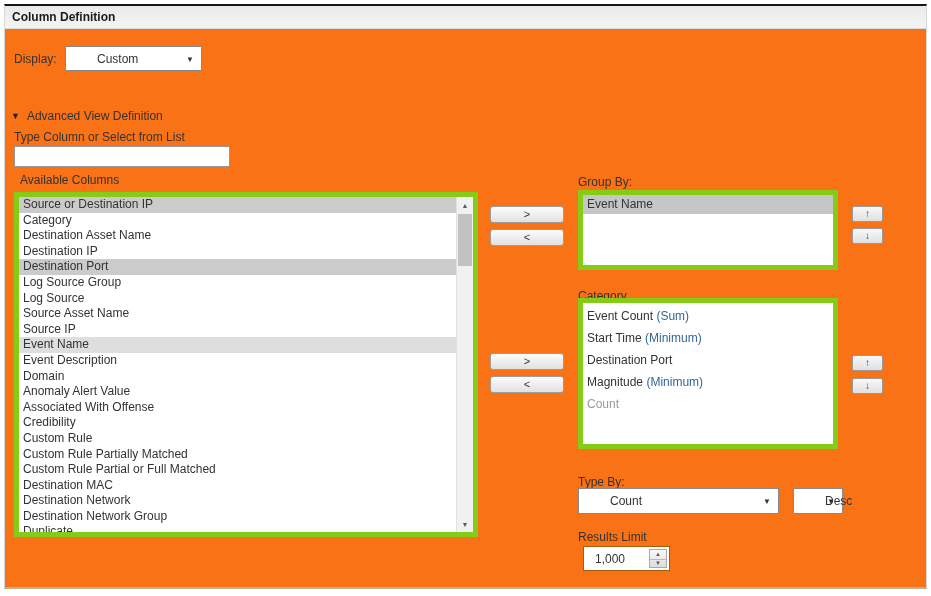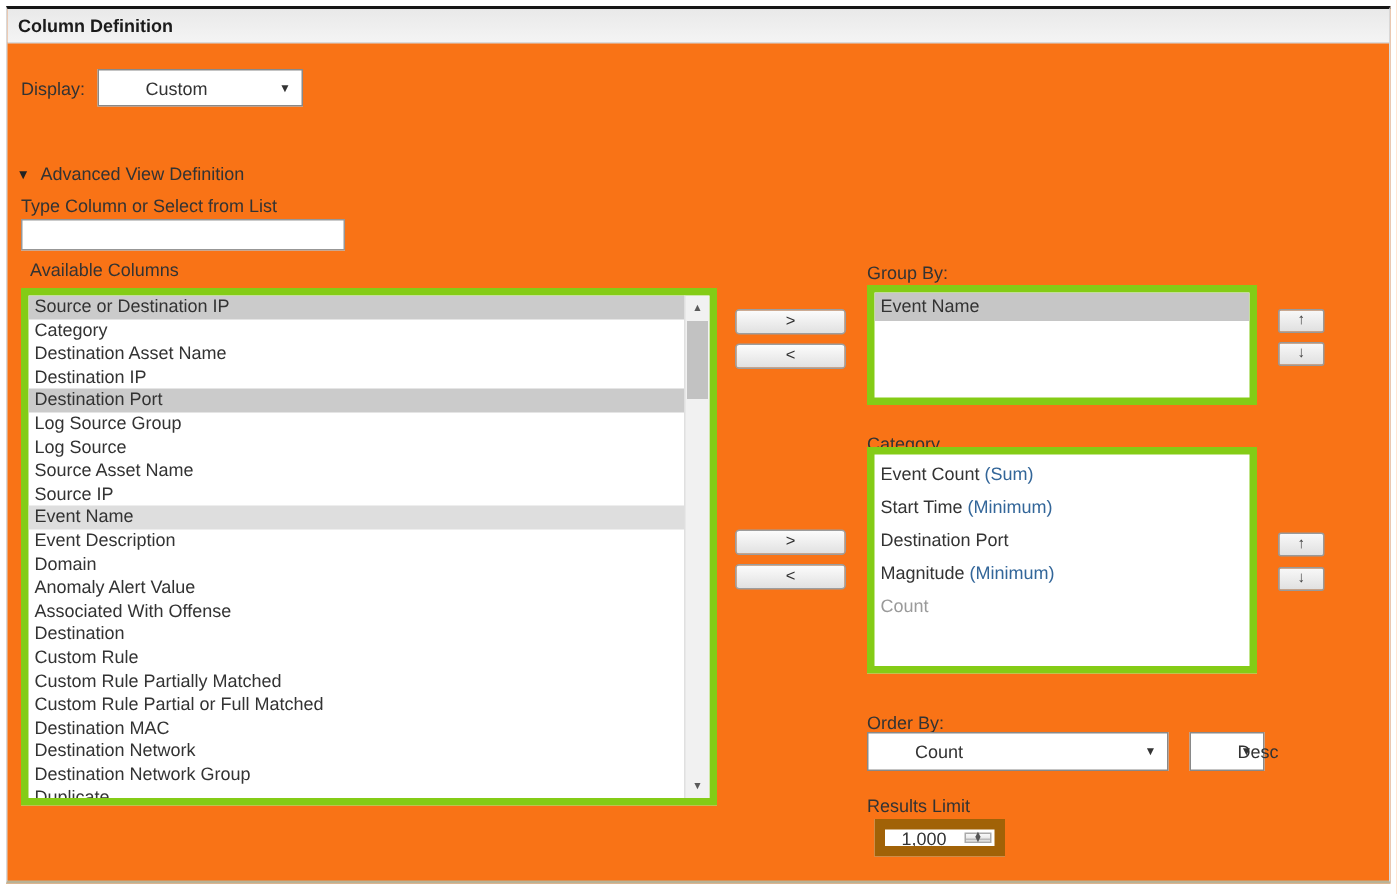--- a/index.html
+++ b/index.html
@@ -49,21 +49,21 @@
 
   .grouplist { left:573px; top:161px; width:260px; height:80px; }
   .grouplist .li { font-size:12px; color:#333; padding:2px 4px; line-height:15px; cursor:default; }
   .grouplist .li.sel { background:#c6c6c6; }
 
   .colslist { left:573px; top:269px; width:260px; height:151px; }
   .crow { font-size:12px; color:#333; padding:6px 4px 2px 4px; line-height:14px; cursor:default; }
   .crow .agg { color:#336699; }
   .crow.disabled, .crow.disabled .agg { color:#9a9a9a; }
 
-  .spinner { position:absolute; left:578px; top:517px; width:87px; height:25px; border:7px solid #a16207; background:#fff; }
+  .spinner { position:absolute; left:578px; top:517px; width:87px; height:25px; border:1px solid #a16207; background:#fff; }
   .spin-text { position:absolute; left:0; top:0; width:60px; height:100%; border:none; outline:none;
                font-size:12px; color:#333; padding-left:11px; font-family:"Liberation Sans", sans-serif; background:transparent; }
   .spin-col { position:absolute; right:2px; top:2px; bottom:2px; width:18px; border:1px solid #aaa;
               background:linear-gradient(180deg,#f9f9f9,#dcdcdc); }
   .spin-half { position:absolute; left:0; width:100%; height:50%; display:flex; align-items:center; justify-content:center;
                font-size:6px; color:#555; cursor:pointer; }
   .spin-up { top:0; } .spin-down { bottom:0; border-top:1px solid #bbb; }
 </style>
 </head>
 <body>
@@ -102,21 +102,21 @@
           <div class="li sel">Destination Port</div>
           <div class="li">Log Source Group</div>
           <div class="li">Log Source</div>
           <div class="li">Source Asset Name</div>
           <div class="li">Source IP</div>
           <div class="li sel2">Event Name</div>
           <div class="li">Event Description</div>
           <div class="li">Domain</div>
           <div class="li">Anomaly Alert Value</div>
           <div class="li">Associated With Offense</div>
-          <div class="li">Destination</div>
+          <div class="li">Credibility</div>
           <div class="li">Custom Rule</div>
           <div class="li">Custom Rule Partially Matched</div>
           <div class="li">Custom Rule Partial or Full Matched</div>
           <div class="li">Destination MAC</div>
           <div class="li">Destination Network</div>
           <div class="li">Destination Network Group</div>
           <div class="li">Duplicate</div>
         </div>
 
       <div class="btn" style="left:485px; top:177px;">&gt;</div>
@@ -153,21 +153,21 @@
             <span class="cname">Count</span>
             <span class="agg"></span>
           </div>
         </div>
 
       <div class="btn" style="left:485px; top:324px;">&gt;</div>
       <div class="btn" style="left:485px; top:347px;">&lt;</div>
       <div class="mvbtn" style="left:847px; top:326px;">↑</div>
       <div class="mvbtn" style="left:847px; top:349px;">↓</div>
 
-      <div class="lbl" style="left:573px; top:446px;">Order By:</div>
+      <div class="lbl" style="left:573px; top:446px;">Type By:</div>
       <div class="select" style="left:573px; top:459px; width:201px; height:26px;">
         <span class="txt">Count</span>
         <span class="arr">▼</span>
       </div>
       <div class="select" style="left:788px; top:459px; width:50px; height:26px;">
         <span class="txt">Desc</span>
         <span class="arr">▼</span>
       </div>
 
       <div class="lbl" style="left:573px; top:501px;">Results Limit</div>

